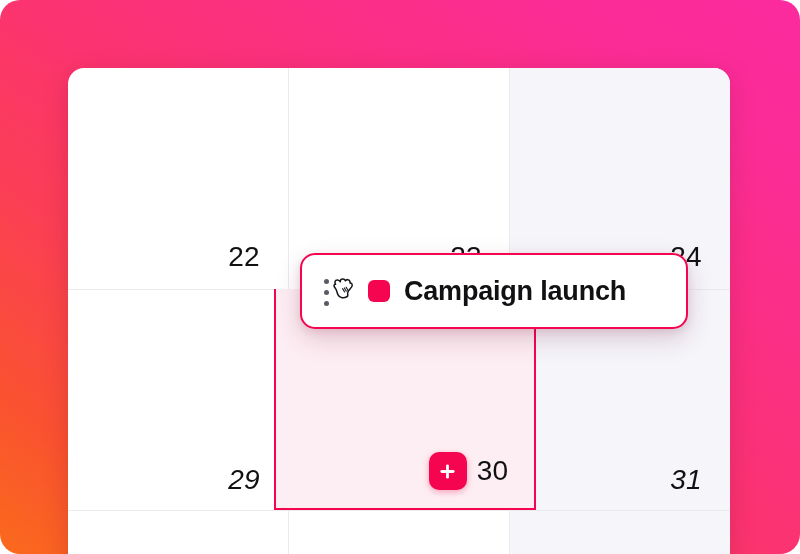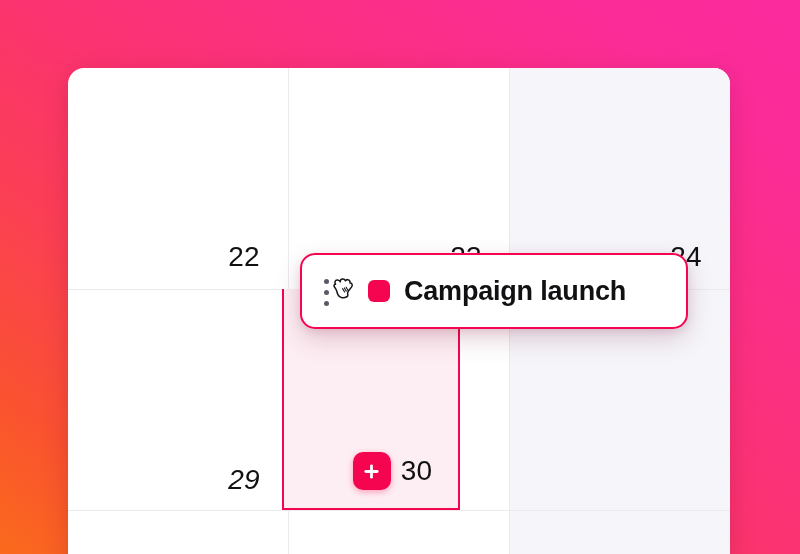--- a/index.html
+++ b/index.html
@@ -16,20 +16,21 @@
     background:
       linear-gradient(36deg,
         #FA6A1C 0%,
         #FA5230 14%,
         #FB3F54 32%,
         #FB3370 50%,
         #FB2F84 68%,
         #FB2C97 86%,
         #FB2A9E 100%);
     overflow:hidden;
+    border-radius:20px;
   }
 
   
   #calendar-panel {
     position:absolute;
     left:68px; top:68px;
     width:662px; height:520px;
     background:#FFFFFF;
     border-radius:16px 16px 0 0;
     overflow:hidden;
@@ -67,22 +68,22 @@
   }
   .date-num.r1 { top:175px; }   
   .date-num.r2 { top:398px;font-style:italic; }   
   .dn-c1 { left:0px;   width:220px; text-align:right; padding-right:28px; }
   .dn-c2 { left:221px; width:221px; text-align:right; padding-right:28px; }
   .dn-c3 { left:442px; width:220px; text-align:right; padding-right:28px; }
 
   
   #drop-target-cell {
     position:absolute;
-    left:214px; top:221px;          
-    width:178px; height:221px;      
+    left:206px; top:221px;          
+    width:262px; height:221px;      
     background:#FDEEF3;
     border:2px solid #F5054F;
     border-top:none;
   }
 
   
   #add-event-row {
     position:absolute;
     right:26px; bottom:18px;
     display:flex;
@@ -177,20 +178,21 @@
     <div class="vline" style="left:441px;"></div>
 
     <div class="hline" style="top:221px;"></div>
     <div class="hline" style="top:442px;"></div>
 
     <div class="date-num r1 dn-c1">22</div>
     <div class="date-num r1 dn-c2">23</div>
     <div class="date-num r1 dn-c3">24</div>
 
     <div class="date-num r2 dn-c1">29</div>
+    <div class="date-num r2 dn-c3">31</div>
 
     <div id="drop-target-cell">
       <div id="add-event-row">
         <button id="add-event-button">
           <svg width="17" height="17" viewBox="0 0 17 17">
             <rect x="7.1" y="1.4" width="2.8" height="14.2" rx="1.4" fill="#FFFFFF"></rect>
             <rect x="1.4" y="7.1" width="14.2" height="2.8" rx="1.4" fill="#FFFFFF"></rect>
           </svg>
         </button>
         <span id="drop-date-num">30</span>

